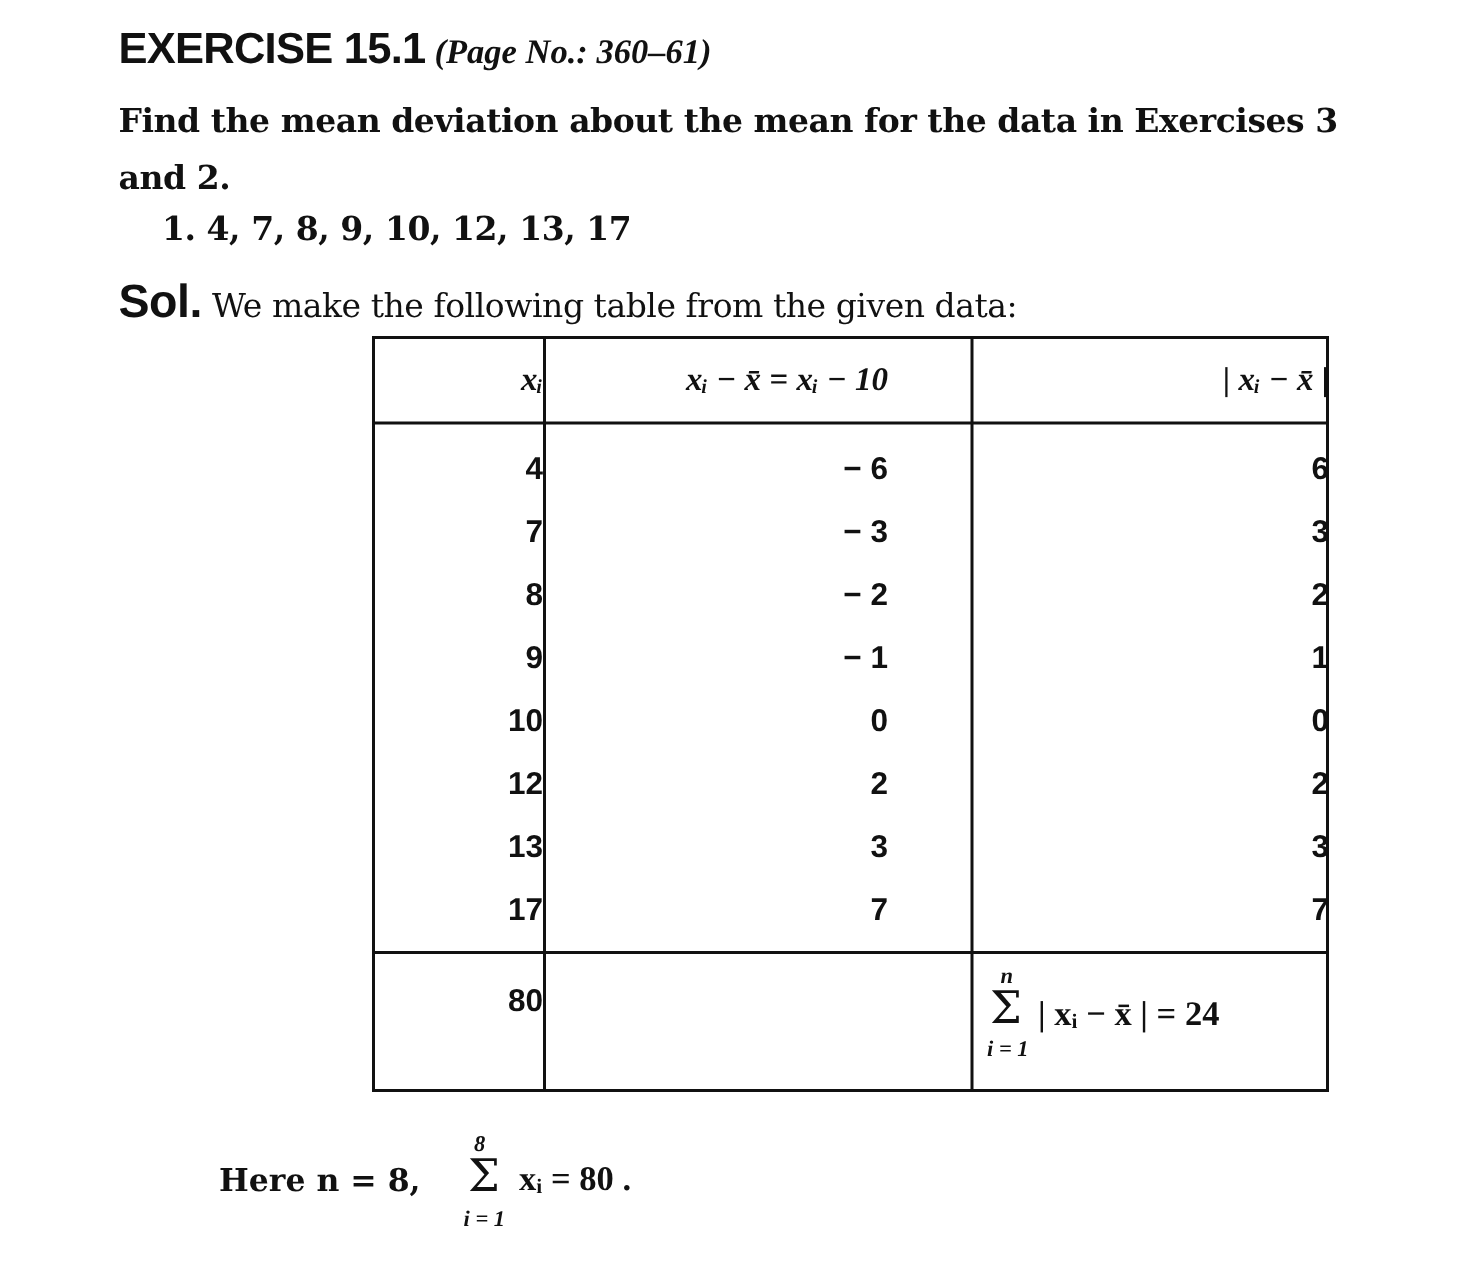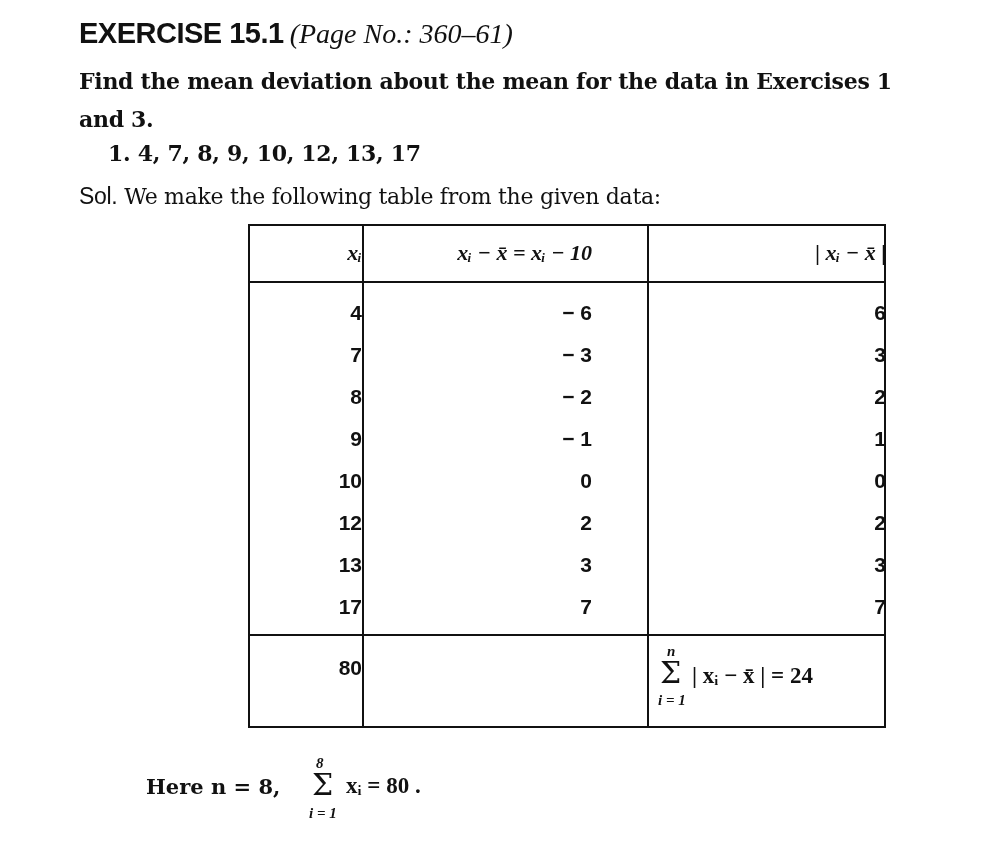--- a/index.html
+++ b/index.html
@@ -7,39 +7,39 @@
     width: 983px; height: 851px; position: relative; overflow: hidden;
     color: #111111;
     font-family: "DejaVu Serif", serif;
   }
   .heading {
     position: absolute; left: 79px; top: 17px;
     font-family: "Liberation Sans", sans-serif; font-weight: bold;
     font-size: 29px; letter-spacing: -0.5px; white-space: nowrap;
   }
   .heading .page-ref {
-    font-family: "Liberation Serif", serif; font-style: italic; font-weight: normal;
-    font-size: 28px; letter-spacing: 0; margin-left: 6px;
+    font-family: "Liberation Serif", serif; font-style: italic; font-weight: bold;
+    font-size: 23px; letter-spacing: 0; margin-left: 6px;
   }
   .question {
     position: absolute; left: 79px; top: 62px; width: 830px;
     font-family: "DejaVu Serif", serif; font-weight: bold; font-size: 22px;
     line-height: 38px; letter-spacing: -0.3px;
   }
   .exercise-item {
     position: absolute; left: 108px; top: 140px;
     font-family: "DejaVu Serif", serif; font-weight: bold; font-size: 22px;
     white-space: nowrap; letter-spacing: -0.3px;
   }
   .sol-line {
     position: absolute; left: 79px; top: 183px;
     font-family: "DejaVu Serif", serif; font-size: 22px; white-space: nowrap;
     letter-spacing: -0.3px;
   }
-  .sol-line .sol-label { font-family: "Liberation Sans", sans-serif; font-weight: normal; font-size: 23px; }
+  .sol-line .sol-label { font-family: "Liberation Sans", sans-serif; font-weight: bold; font-size: 31px; }
 
   
   .table-wrap {
     position: absolute; left: 248px; top: 224px;
     width: 638px; height: 504px;
     border: 2px solid #111;
     box-sizing: border-box;
   }
   .vline { position: absolute; top: 0; bottom: 0; width: 2px; background: #111; }
   .vline.v1 { left: 112px; }
@@ -87,21 +87,21 @@
     font-family: "DejaVu Serif", serif; font-weight: bold; font-size: 21px; white-space: nowrap;
   }
 </style>
 </head>
 <body>
 
 <div class="heading">
   <span>EXERCISE 15.1</span><span class="page-ref">(Page No.: 360–61)</span>
 </div>
 
-<div class="question">Find the mean deviation about the mean for the data in Exercises 1 and 3.</div>
+<div class="question">Find the mean deviation about the mean for the data in Exercises 3 and 2.</div>
 
 <div class="exercise-item">1. 4, 7, 8, 9, 10, 12, 13, 17</div>
 
 <div class="sol-line">
   <span class="sol-label">Sol.</span>
   <span>We make the following table from the given data:</span>
 </div>
 
 <div class="table-wrap">
   <div class="vline v1"></div>

